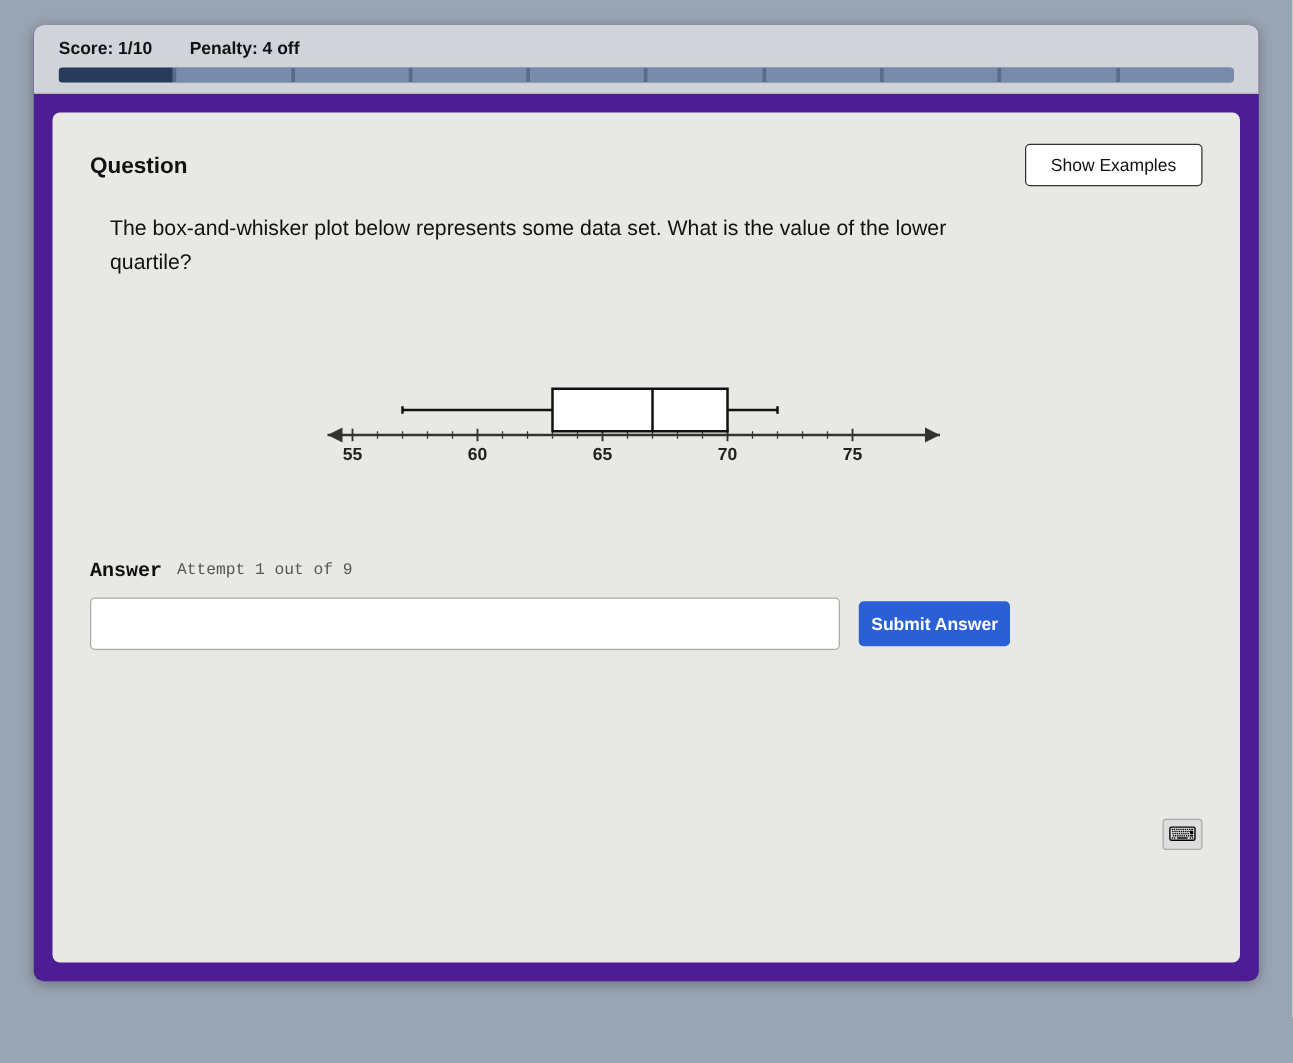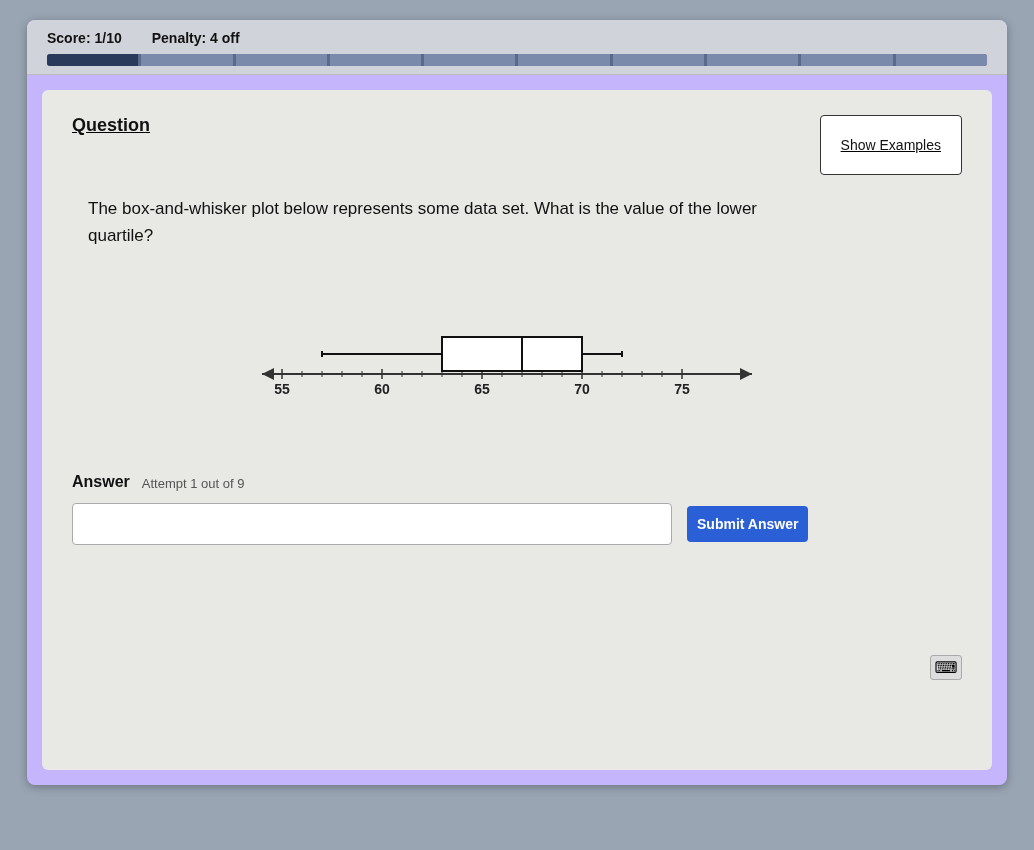--- a/index.html
+++ b/index.html
@@ -9,21 +9,21 @@
       font-family: Arial, sans-serif;
       display: flex;
       justify-content: center;
       align-items: flex-start;
       min-height: 850px;
       padding: 20px;
     }
 
     .outer-container {
       width: 980px;
-      background: #c4b5fd;
+      background: #4c1d95;
       border-radius: 8px;
       overflow: hidden;
       box-shadow: 0 2px 10px rgba(0,0,0,0.3);
     }
 
     .score-bar {
       background: #d0d4da;
       padding: 10px 20px 0 20px;
       border-bottom: 1px solid #bbb;
     }
@@ -69,36 +69,35 @@
       margin: 15px;
       border-radius: 6px;
       padding: 25px 30px 30px 30px;
       min-height: 680px;
       position: relative;
     }
 
     .question-header {
       display: flex;
       justify-content: space-between;
-      align-items: flex-start;
+      align-items: center;
       margin-bottom: 20px;
-      text-decoration: underline;
     }
 
     .question-label {
       font-size: 18px;
       font-weight: bold;
       color: #111;
     }
 
     .show-examples-btn {
       background: white;
       border: 1.5px solid #333;
       border-radius: 4px;
-      padding: 21px 20px;
+      padding: 8px 20px;
       font-size: 14px;
       cursor: pointer;
       color: #111;
     }
 
     .question-text {
       font-size: 17px;
       color: #111;
       line-height: 1.6;
       margin-bottom: 30px;
@@ -116,23 +115,24 @@
       width: 550px;
       font-weight: bold;
     }
 
     .answer-section {
       margin-top: 20px;
     }
 
     .answer-label-row {
       display: flex;
-      align-items: flex-end;
+      align-items: flex-start;
       gap: 12px;
       margin-bottom: 12px;
+      font-family: Liberation Mono, monospace;
     }
 
     .answer-label {
       font-size: 16px;
       font-weight: bold;
       color: #111;
     }
 
     .attempt-text {
       font-size: 13px;

